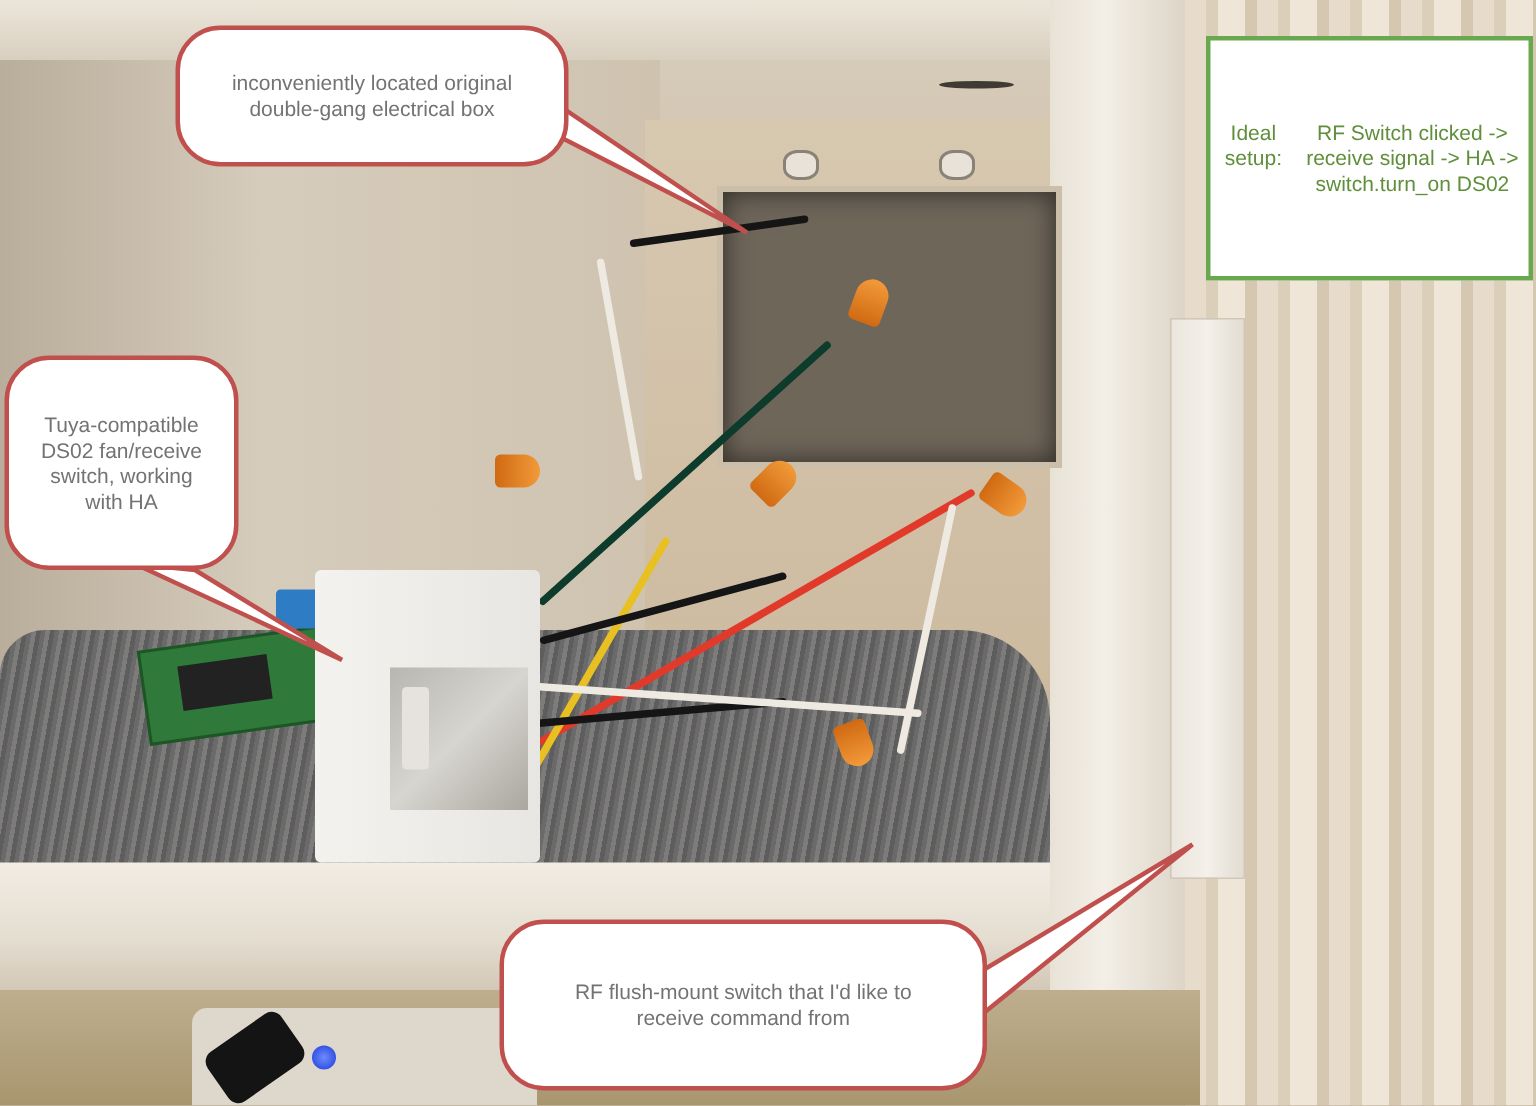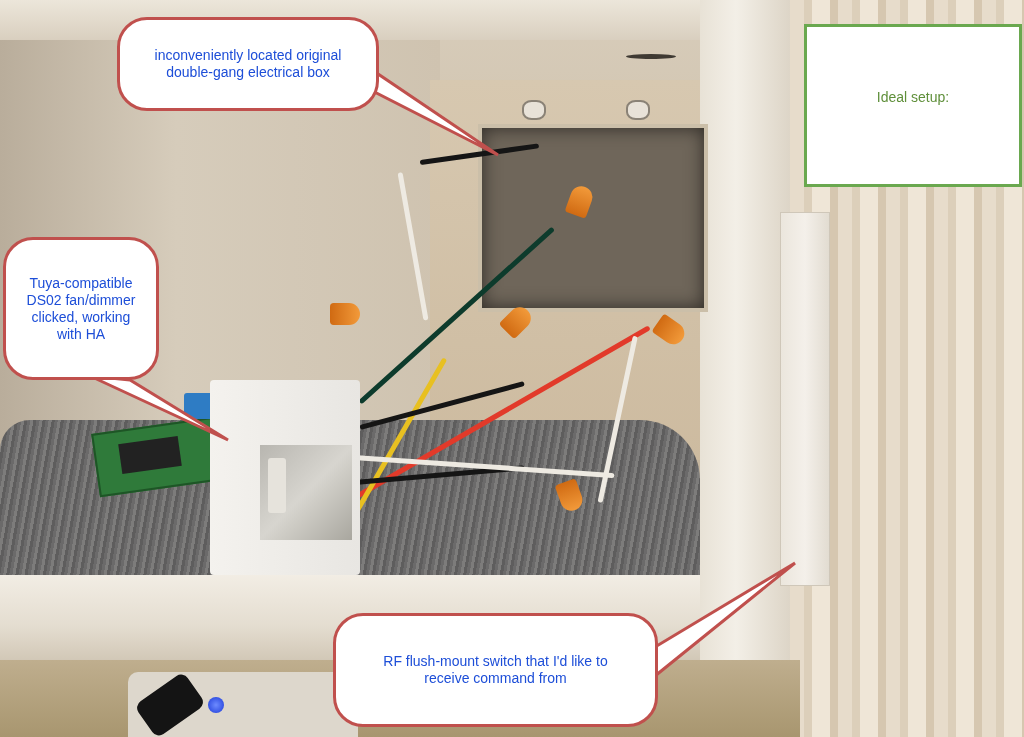--- a/index.html
+++ b/index.html
@@ -32,21 +32,21 @@
   .dimmer-plate { left:260px; top:445px; width:92px; height:95px; background:linear-gradient(135deg,#b8b6b0,#d7d5cf 50%,#a9a79f); }
   .dimmer-label { left:268px; top:458px; width:18px; height:55px; background:#e6e3dc; border-radius:3px; }
   .rf-switch { left:780px; top:212px; width:48px; height:372px; background:linear-gradient(90deg,#ebe6dd,#f4f0ea 50%,#e2dcd1); border:1px solid #cfc7b9; }
 
   
   .wire { height:5px; border-radius:3px; transform-origin:0 50%; }
   .w-red { background:#e23a2a; } .w-black { background:#151515; } .w-white { background:#eeeae2; } .w-yellow { background:#e8c021; } .w-green { background:#0d3b2c; }
   .wirenut { width:30px; height:22px; background:linear-gradient(90deg,#d06a12,#f29a3a); border-radius:4px 12px 12px 4px; }
 
   
-  .callout { position:absolute; background:#fff; border:3px solid #c0504d; border-radius:30px; display:flex; align-items:center; justify-content:center; text-align:center; color:#1d4ed8; font-size:14px; line-height:17px; box-sizing:border-box; padding:8px 12px; z-index:5; }
+  .callout { position:absolute; background:#fff; border:3px solid #c0504d; border-radius:30px; display:flex; align-items:center; justify-content:center; text-align:center; color:#737373; font-size:14px; line-height:17px; box-sizing:border-box; padding:8px 12px; z-index:5; }
   .callout-tail { position:absolute; z-index:4; overflow:visible; }
   .ideal-box { position:absolute; left:804px; top:24px; width:218px; height:163px; background:#fff; border:3px solid #6aa84f; box-sizing:border-box; color:#5f8f3a; font-size:14px; line-height:17px; text-align:center; display:flex; flex-direction:row; justify-content:center; align-items:center; z-index:5; }
   .ideal-box .title { margin-bottom:17px; }
 </style>
 </head>
 <body>
 
 <div class="scene">
   <div class="abs back-wall"></div>
   <div class="abs cab-top"></div>
@@ -98,22 +98,23 @@
   <polygon points="355,82 378,74 498,155" fill="#fff" stroke="#c0504d" stroke-width="3"></polygon>
   <polygon points="90,376 130,380 228,440" fill="#fff" stroke="#c0504d" stroke-width="3"></polygon>
   <polygon points="650,650 650,680 795,563" fill="#fff" stroke="#c0504d" stroke-width="3"></polygon>
 </svg>
 
 <div class="callout" style="left:117px;top:17px;width:262px;height:94px;">
   <span>inconveniently located original double-gang electrical box</span>
 </div>
 
 <div class="callout" style="left:3px;top:237px;width:156px;height:143px;padding:8px 18px;">
-  <span>Tuya-compatible DS02 fan/dimmer clicked, working with HA</span>
+  <span>Tuya-compatible DS02 fan/receive switch, working with HA</span>
 </div>
 
 <div class="callout" style="left:333px;top:613px;width:325px;height:114px;padding:8px 36px;align-items:center;">
   <span>RF flush-mount switch that I'd like to receive command from</span>
 </div>
 
 <div class="ideal-box">
   <div class="title">Ideal setup:</div>
+  <div style="width:196px;">RF Switch clicked -&gt; receive signal -&gt; HA -&gt; switch.turn_on DS02</div>
 </div>
 
 </body></html>

